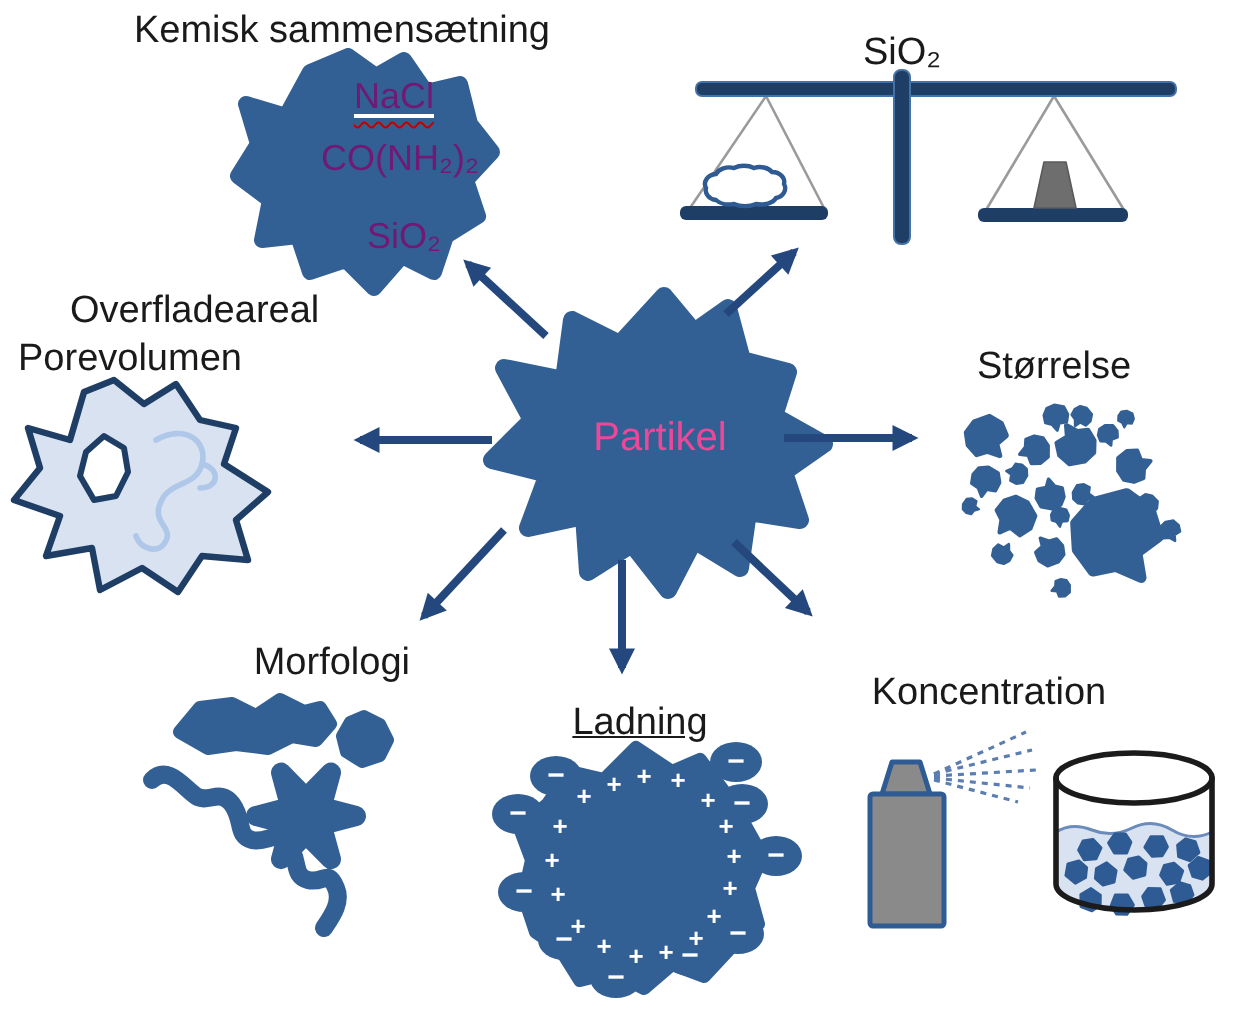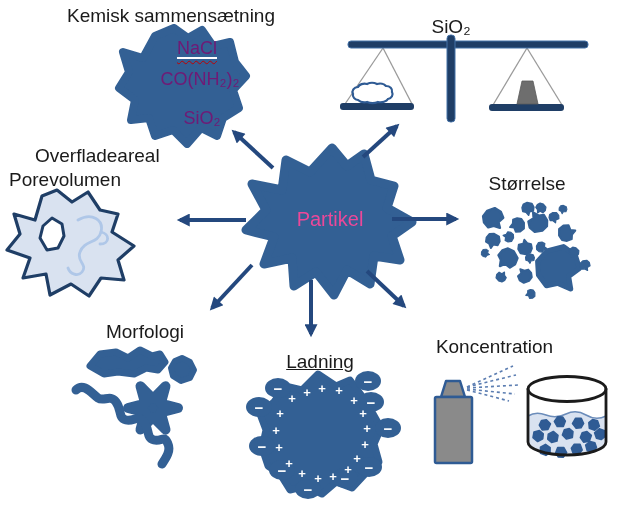--- a/index.html
+++ b/index.html
@@ -26,21 +26,21 @@
 </head>
 <body>
 
 <div id="canvas">
 
   <div class="label" style="left:60px;top:4px;width:222px;">Kemisk sammensætning</div>
   <div class="label" style="left:391px;top:15px;width:120px;">SiO₂</div>
   <div class="label left" style="left:3px;top:144px;width:170px;margin-left:32px;">Overfladeareal</div>
   <div class="label left" style="left:9px;top:168px;width:170px;">Porevolumen</div>
   <div class="label" style="left:467px;top:172px;width:120px;">Størrelse</div>
-  <div class="label" style="left:85px;top:320px;width:120px;">Morfologi</div>
+  <div class="label" style="left:85px;top:320px;width:120px;text-align:right;">Morfologi</div>
   <div class="label" style="left:260px;top:350px;width:120px;text-decoration:underline;">Ladning</div>
   <div class="label" style="left:432px;top:335px;width:125px;">Koncentration</div>
 
   <svg class="abs" style="left:112px;top:24px;" width="145" height="124" viewBox="0 0 145 124">
     <path d="M 62,4 L 76,14 L 90,6 L 101,22 L 118,18 L 123,38 L 134,52 L 121,66 L 127,84 L 111,94 L 105,112 L 89,104 L 75,120 L 61,106 L 43,112 L 37,94 L 19,96 L 23,76 L 7,64 L 17,48 L 11,28 L 31,34 L 43,12 Z" fill="#336094" stroke="#336094" stroke-width="8" stroke-linejoin="round"></path>
   </svg>
   <div class="formula" style="left:157px;top:38px;width:80px;">
     <span class="nacl-outer"><span class="nacl-inner">NaCl</span></span>
   </div>
   <div class="formula" style="left:150px;top:69px;width:100px;">CO(NH₂)₂</div>

